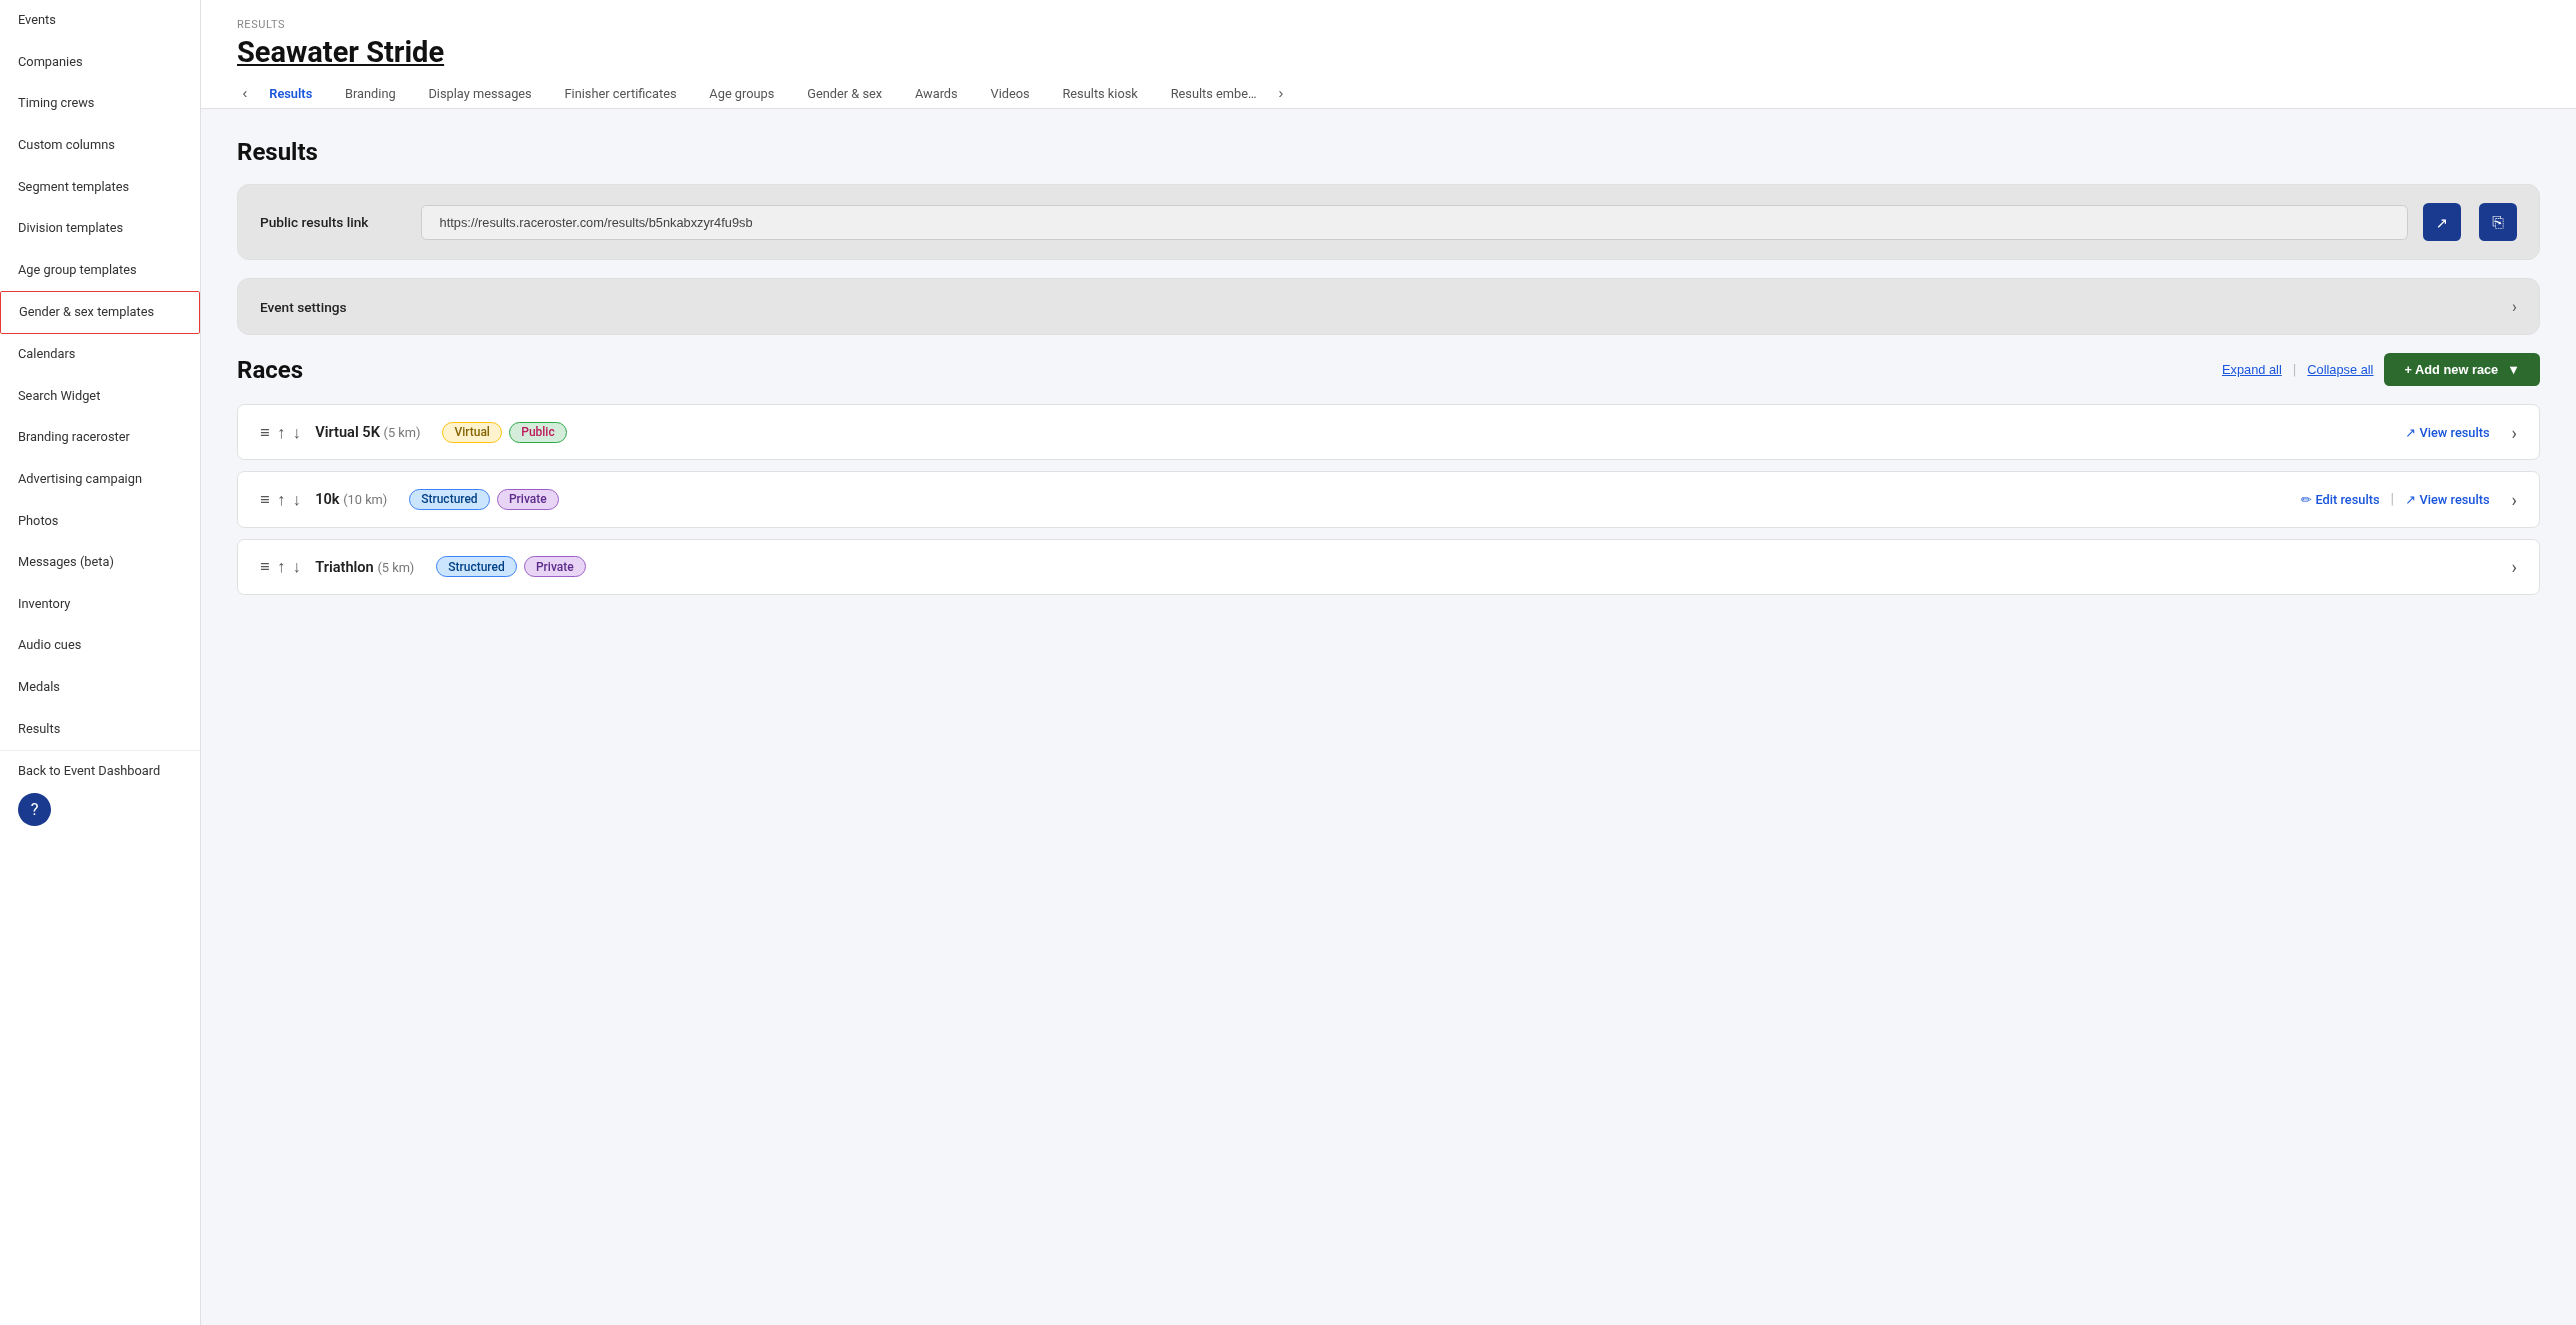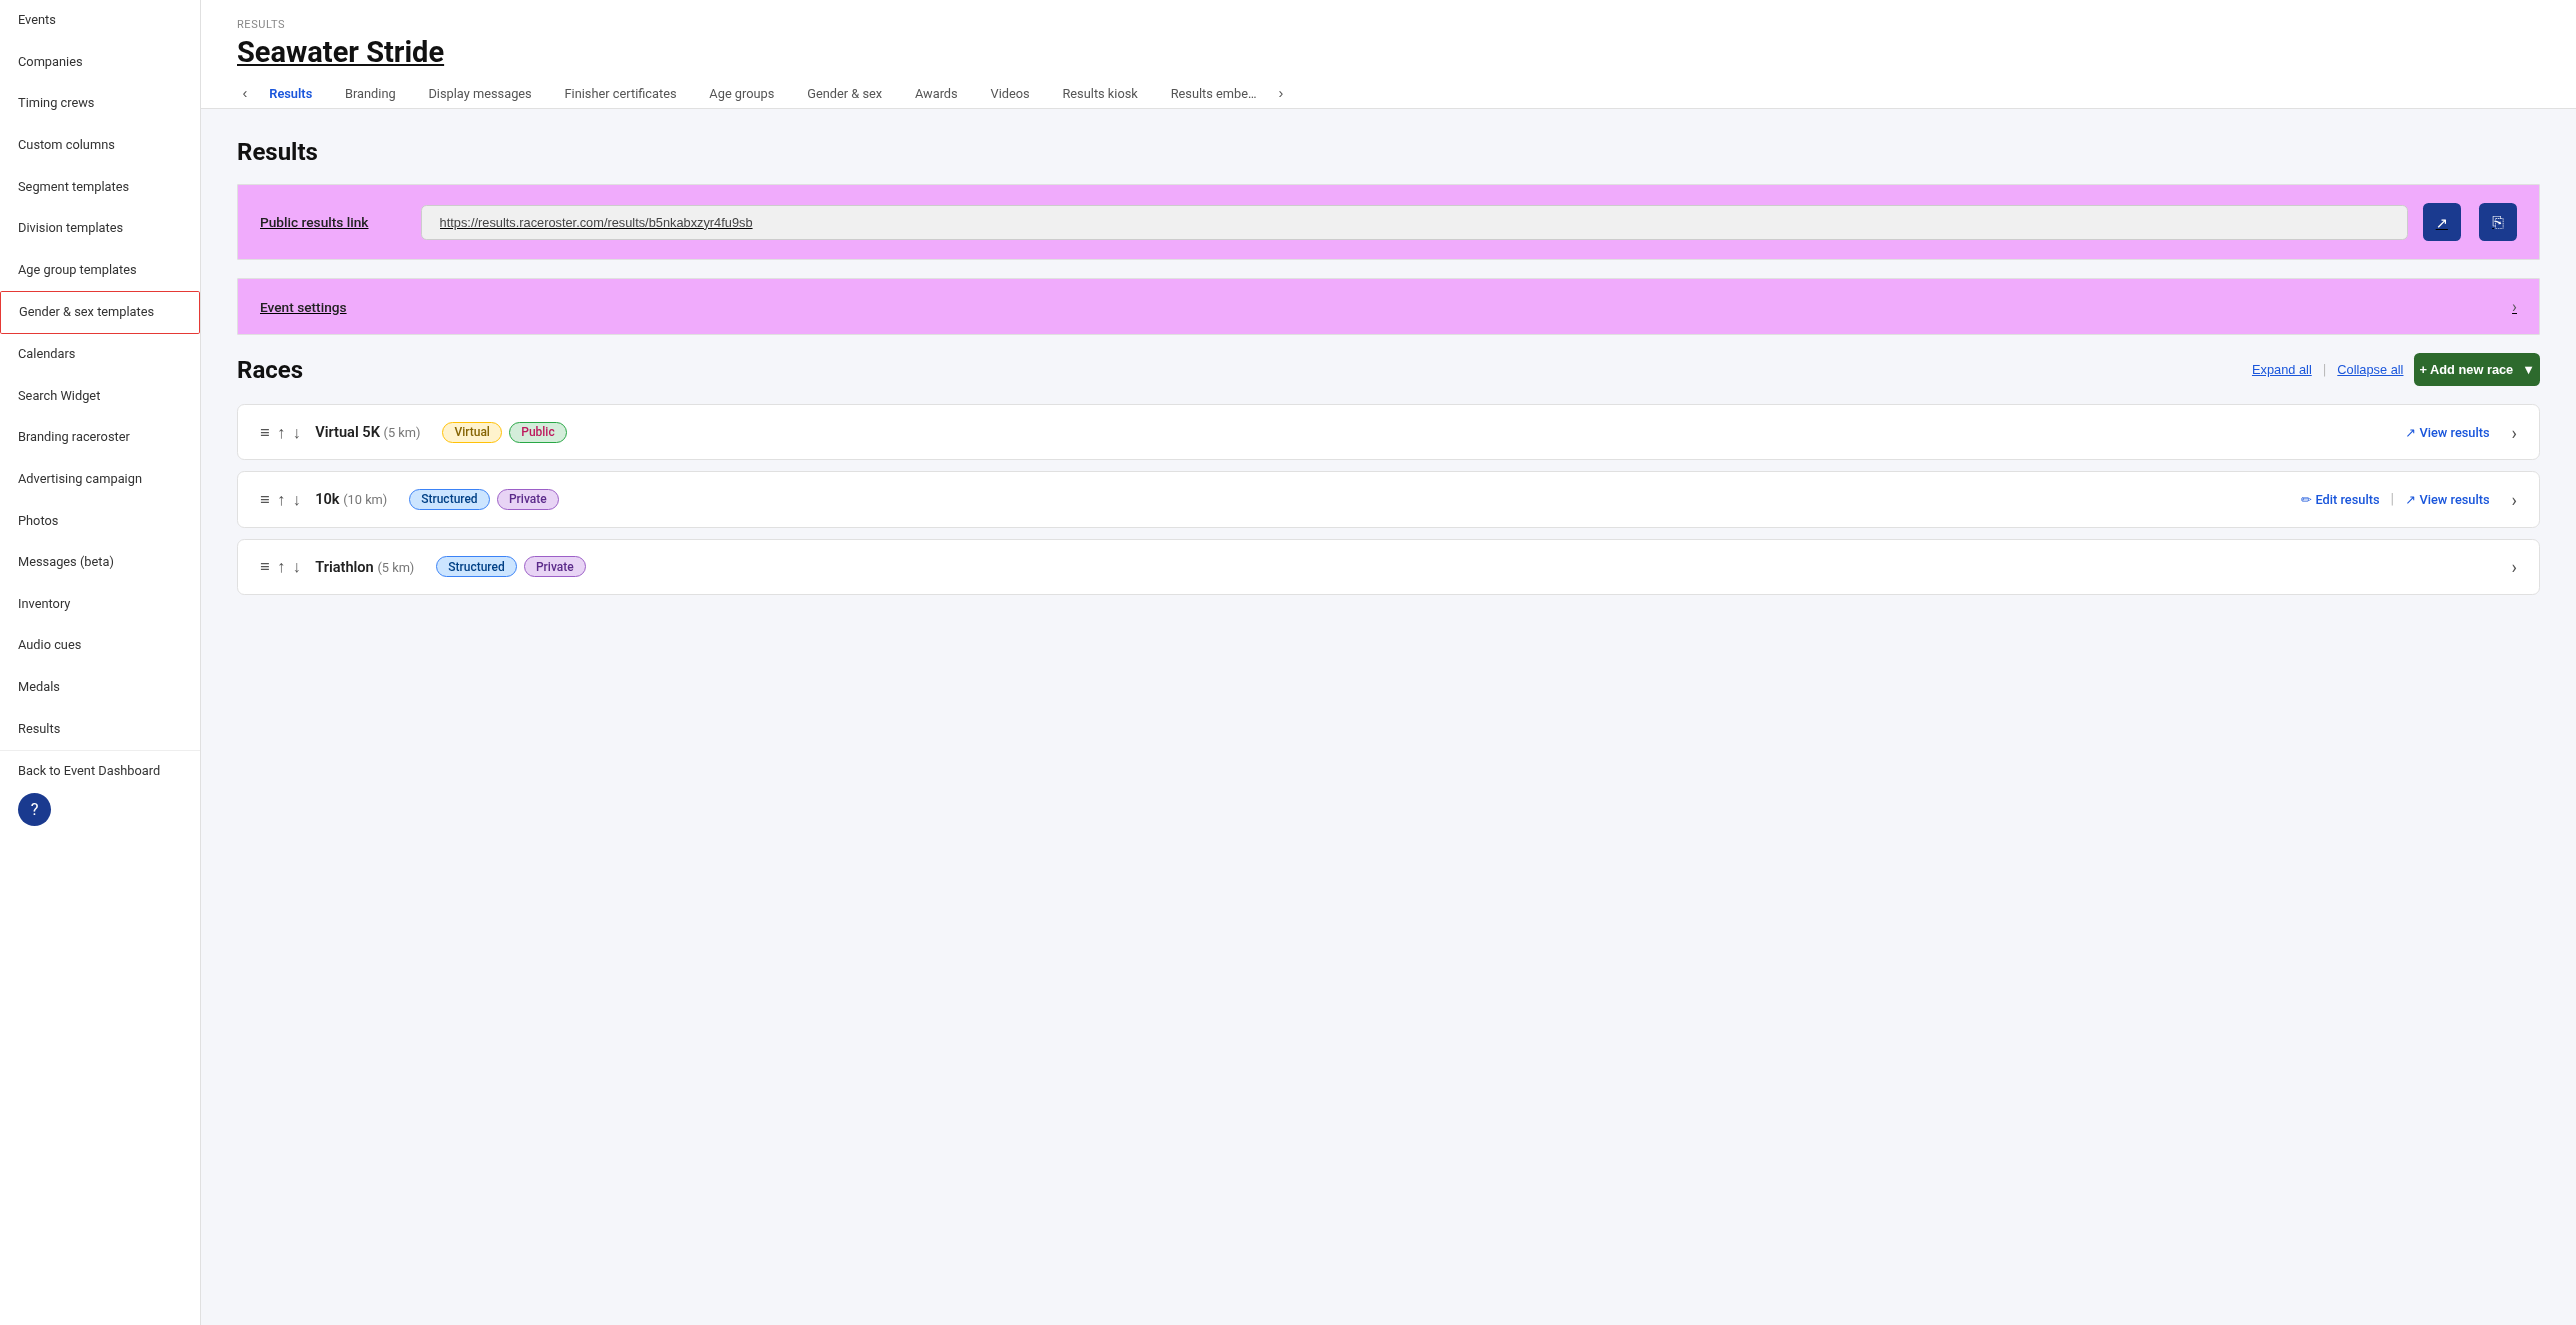--- a/index.html
+++ b/index.html
@@ -130,26 +130,25 @@
 
     .section-title {
       font-size: 24px;
       font-weight: 700;
       color: #111;
       margin-bottom: 18px;
     }
 
     
     .card {
-      background: #f0abfc;
+      background: #e5e5e5;
       border: 0.9px solid #e0e0e0;
-      border-radius: 1px;
+      border-radius: 12px;
       margin-bottom: 18px;
       overflow: hidden;
-      text-decoration: underline;
     }
 
     
     .results-link-row {
       display: flex;
       align-items: center;
       padding: 18px 22px;
       gap: 14.6px;
     }
     .results-link-label {
@@ -232,21 +231,21 @@
     }
     .divider-pipe {
       color: #bbb;
       font-size: 14.6px;
     }
     .add-race-btn {
       background: #2d6a2d;
       color: white;
       border: none;
       border-radius: 5.5px;
-      padding: 9px 5px;
+      padding: 9px 20px;
       font-size: 12.8px;
       font-weight: 600;
       cursor: pointer;
       display: flex;
       align-items: center;
       gap: 5.5px;
     }
     .add-race-btn .dropdown-arrow {
       margin-left: 3.6px;
     }

